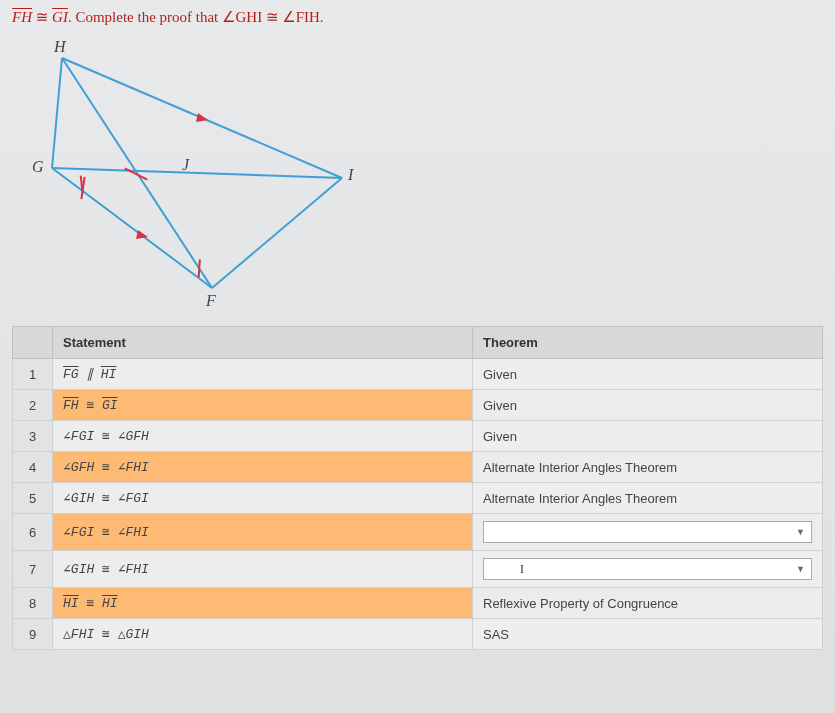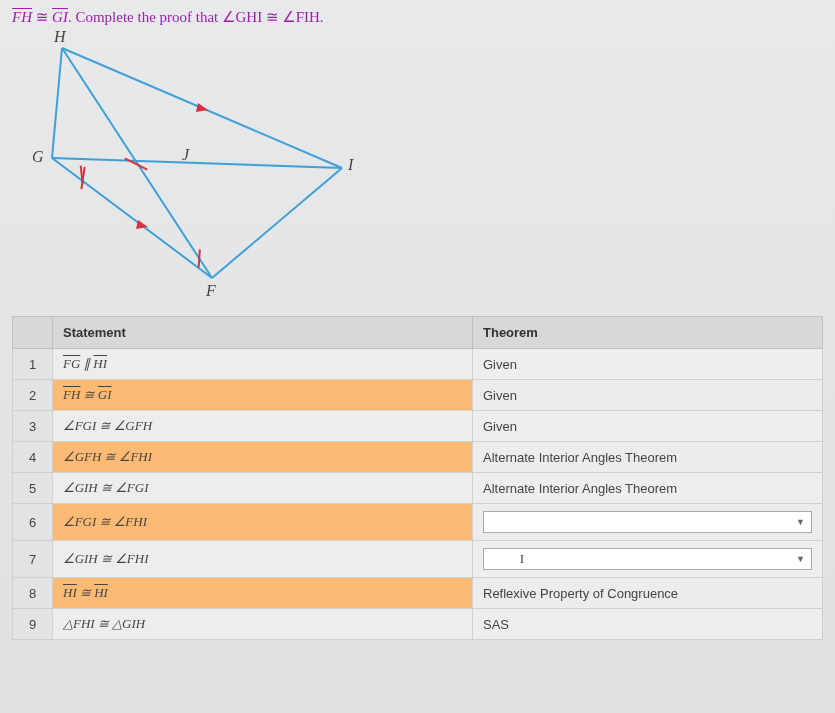--- a/index.html
+++ b/index.html
@@ -7,22 +7,22 @@
       font-family: Arial, sans-serif;
       background: linear-gradient(to bottom, #e8e9ea 0%, #dfe0e1 100%);
       width: 835px;
       height: 713px;
       padding: 8px 12px;
       color: #444;
       font-size: 14px;
     }
     .problem-statement {
       font-size: 15px;
-      color: #a21caf;
-      margin-bottom: 2px;
+      color: #b91c1c;
+      margin-bottom: 12px;
     }
     .overline { text-decoration: overline; font-style: italic; }
     .diagram-area {
       width: 360px;
       height: 280px;
       position: relative;
       margin-left: 10px;
       margin-bottom: 8px;
     }
     .diagram-area svg { position: absolute; top: 0; left: 0; }
@@ -55,21 +55,21 @@
       vertical-align: middle;
     }
     table.proof td.num {
       width: 40px;
       text-align: center;
       background: #e2e3e4;
     }
     table.proof td.stmt {
       width: 420px;
       background: #ededee;
-      font-family: Liberation Serif, serif;
+      font-family: Liberation Mono, monospace;
       font-style: italic;
       margin-left: 36px;
     }
     table.proof td.reason {
       background: #eeeef0;
     }
     tr.alt td { background: #e6e6e8; }
     tr.alt td.stmt { background: #fdba74; }
     tr.alt td.reason { background: #ebecee; }
     .dropdown {

